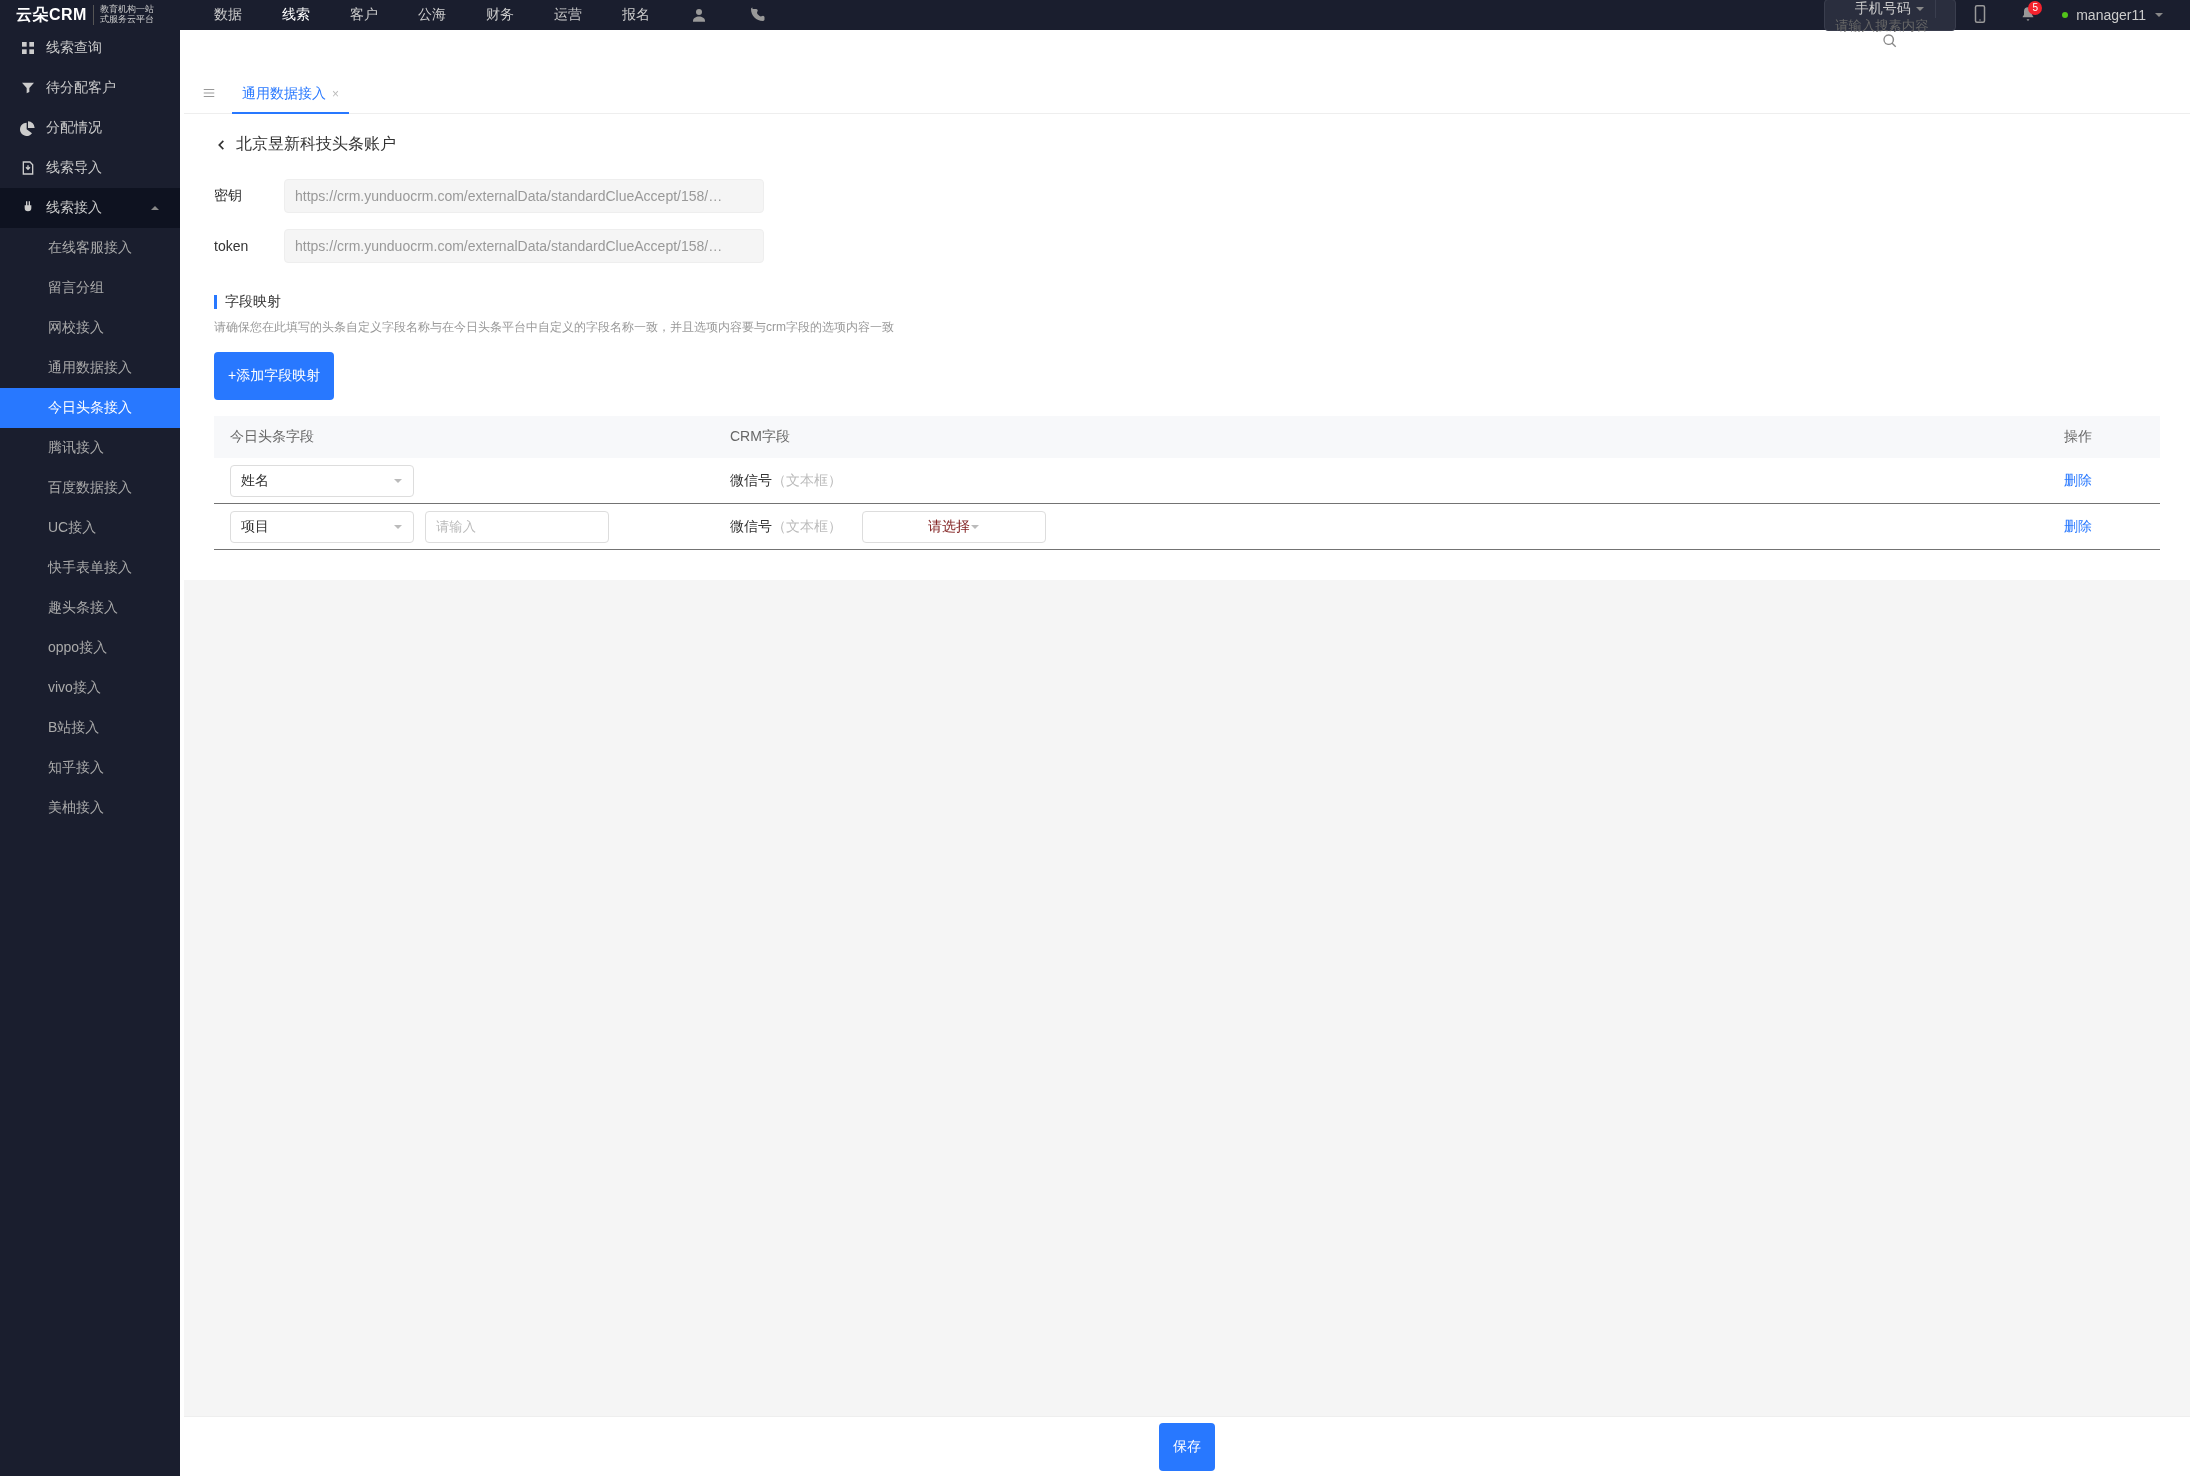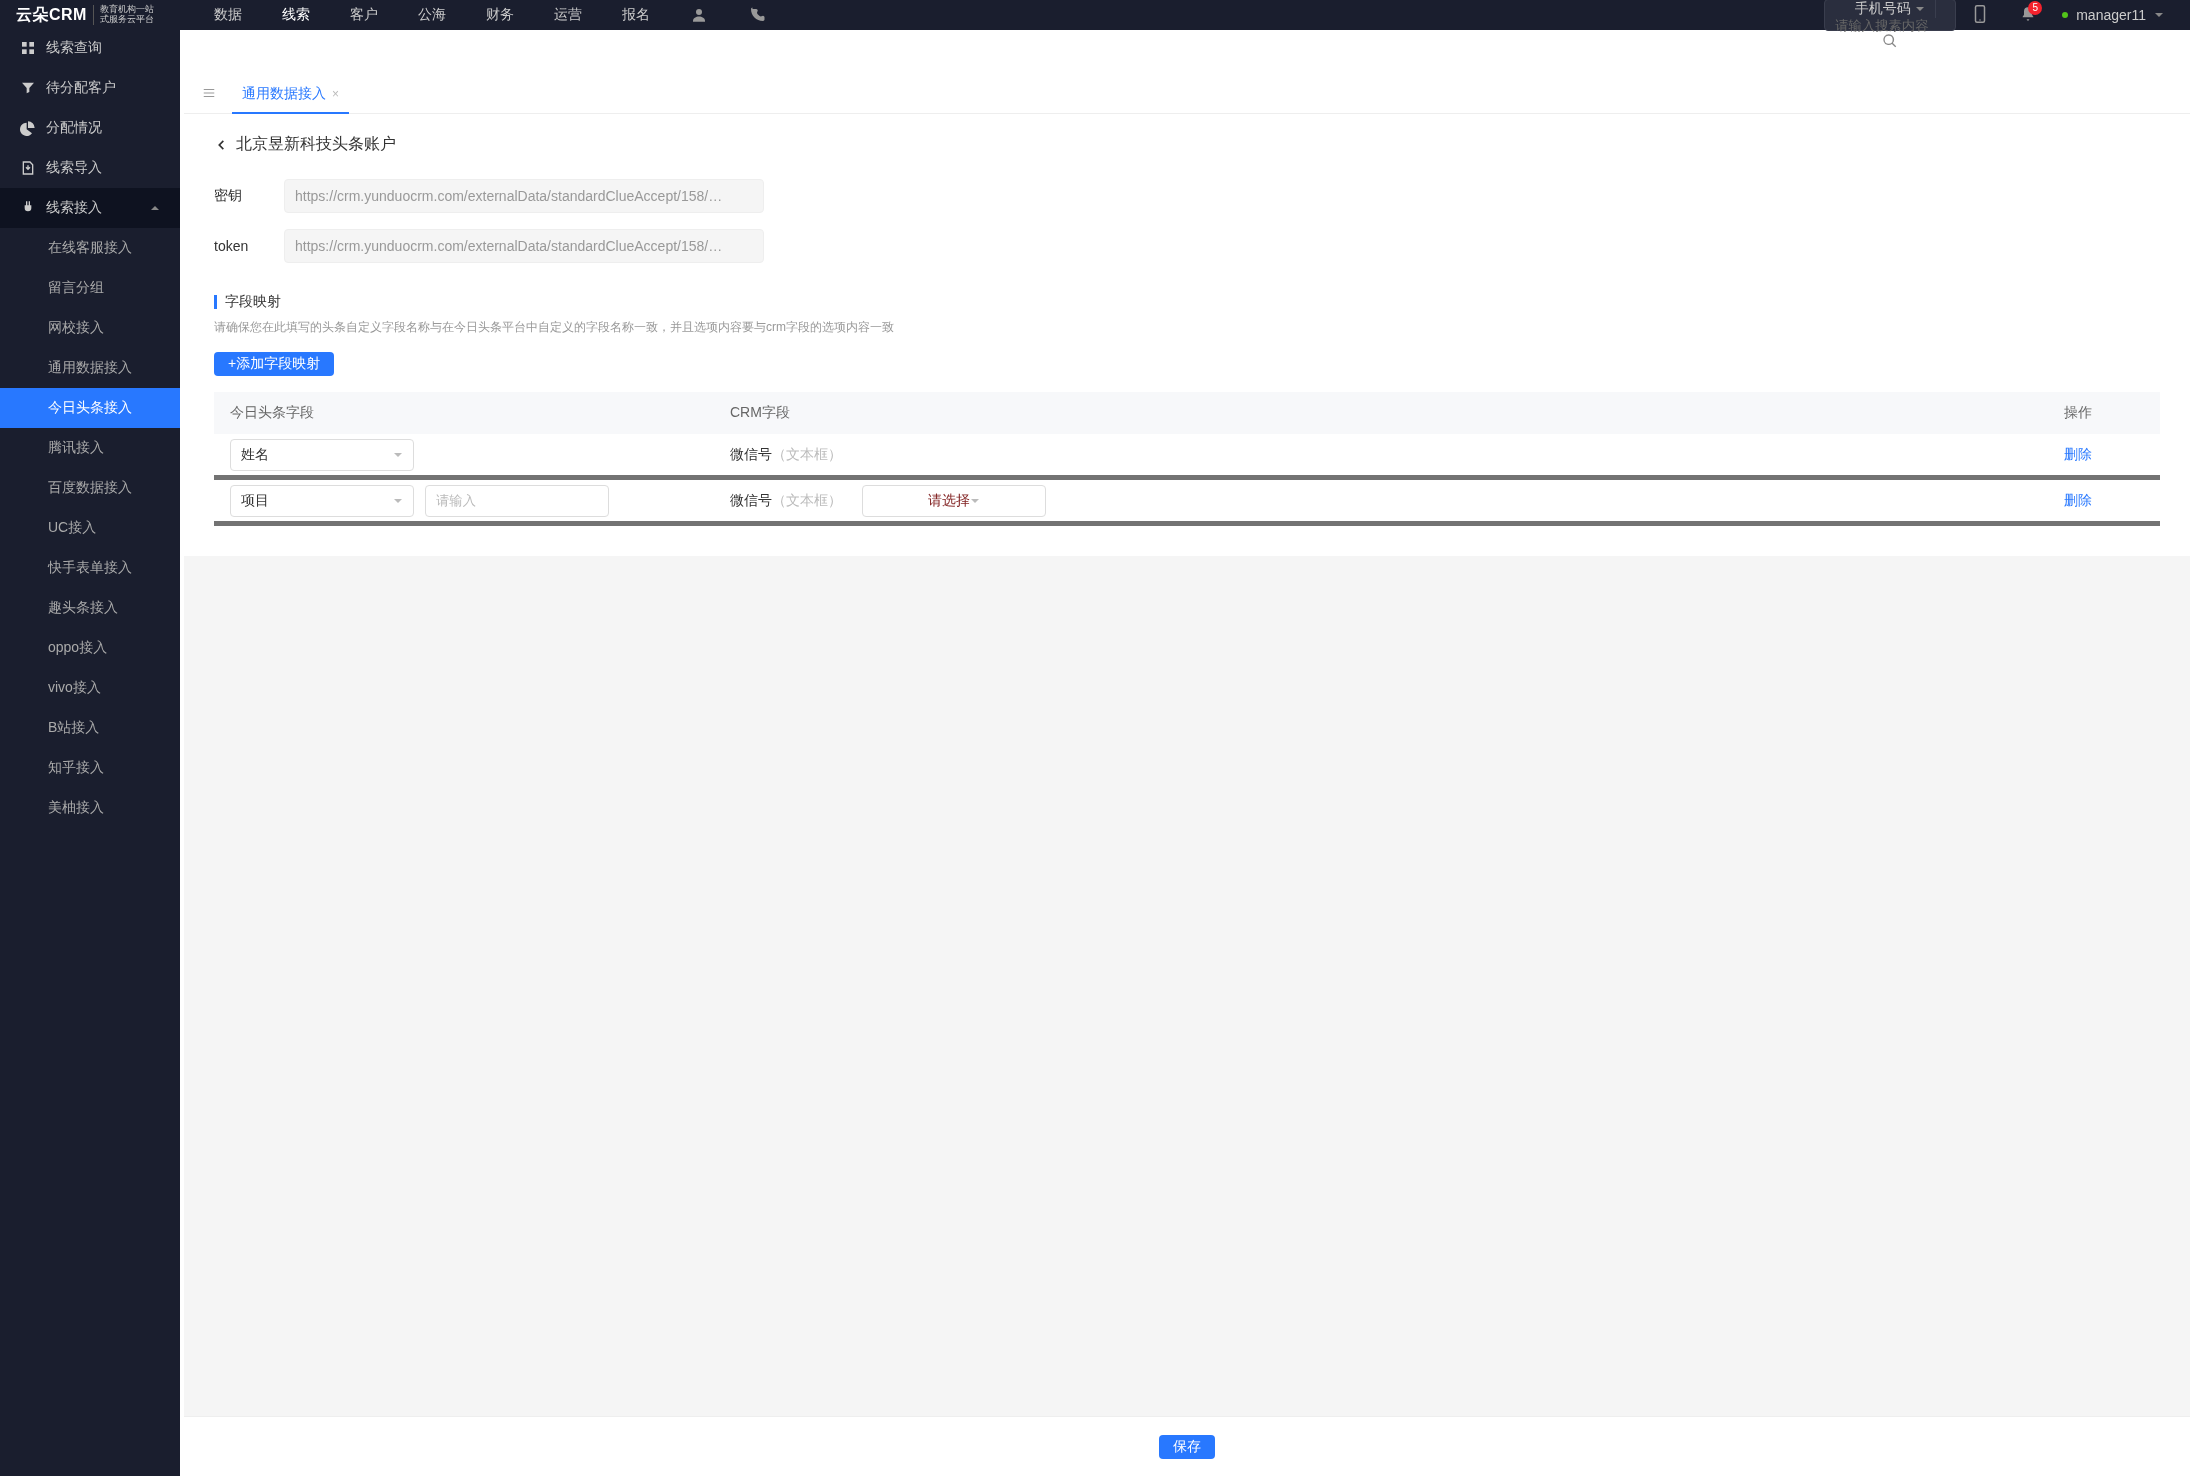--- a/index.html
+++ b/index.html
@@ -50,29 +50,29 @@
 .form-label { width: 70px; text-align: left; color: #333; }
 .form-input { flex: 0 0 480px; height: 34px; border: 1px solid #ddd; border-radius: 4px; padding: 0 10px; outline: none; font-size: 14px; }
 .form-input::placeholder { color: #bbb; }
 .form-input.readonly { background: #f5f5f5; color: #999; border-color: #eee; }
 
 .section { margin-top: 30px; }
 .section-title { display: flex; align-items: center; font-weight: 500; margin-bottom: 8px; }
 .section-title::before { content: ""; width: 3px; height: 14px; background: #2878ff; margin-right: 8px; }
 .section-hint { color: #999; font-size: 12px; margin-bottom: 16px; }
 
-.btn { display: inline-flex; align-items: center; justify-content: center; height: 24px; padding: 0 14px; border-radius: 4px; cursor: pointer; border: none; font-size: 14px; }
+.btn { display: inline-flex; align-items: center; justify-content: center; height: 48px; padding: 0 14px; border-radius: 4px; cursor: pointer; border: none; font-size: 14px; }
 .btn-primary { background: #2878ff; color: #fff; }
 
 .table { margin-top: 16px; }
 .thead { display: flex; background: #f7f8fa; height: 42px; align-items: center; padding: 0 16px; color: #666; }
 .th1 { flex: 0 0 500px; }
 .th2 { flex: 1; }
 .th3 { flex: 0 0 80px; }
-.trow { display: flex; align-items: center; height: 46px; padding: 0 16px; border-bottom: 5px solid #737373; }
+.trow { display: flex; align-items: center; height: 46px; padding: 0 16px; border-bottom: 1px solid #737373; }
 .select { display: flex; align-items: center; justify-content: space-between; height: 32px; border: 1px solid #ddd; border-radius: 4px; padding: 0 10px; width: 184px; cursor: pointer; color: #333; }
 .select.placeholder { color: #7f1d1d; justify-content: center; }
 .sel-arrow { fill: #bbb; }
 .row-input { height: 32px; border: 1px solid #ddd; border-radius: 4px; padding: 0 10px; width: 184px; margin-left: 11px; outline: none; }
 .row-input::placeholder { color: #bbb; }
 .crm-field { display: flex; align-items: center; }
 .crm-sub { color: #bbb; }
 .link { color: #2878ff; cursor: pointer; }
 
 .footer { position: fixed; bottom: 0; left: 184px; right: 0; height: 60px; background: #fff; border-top: 1px solid #eee; display: flex; align-items: center; justify-content: center; }

